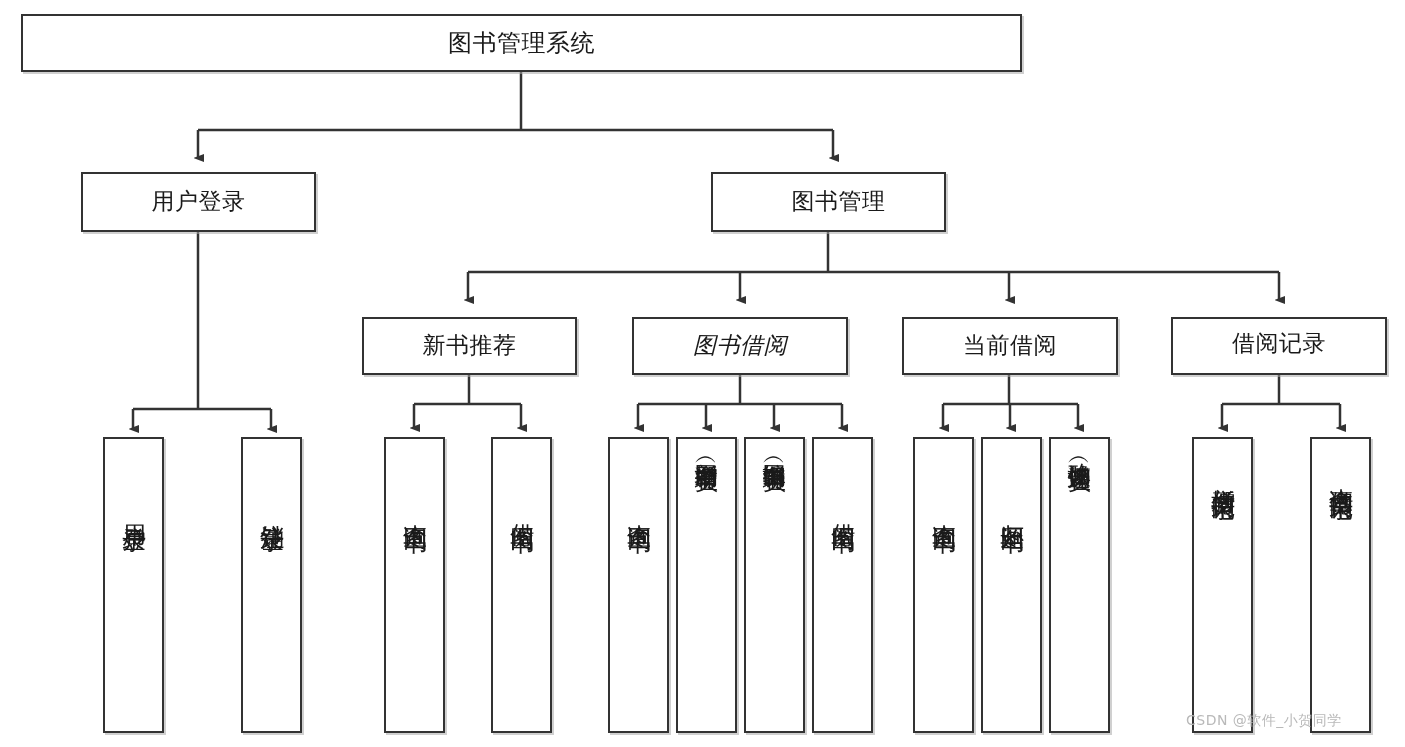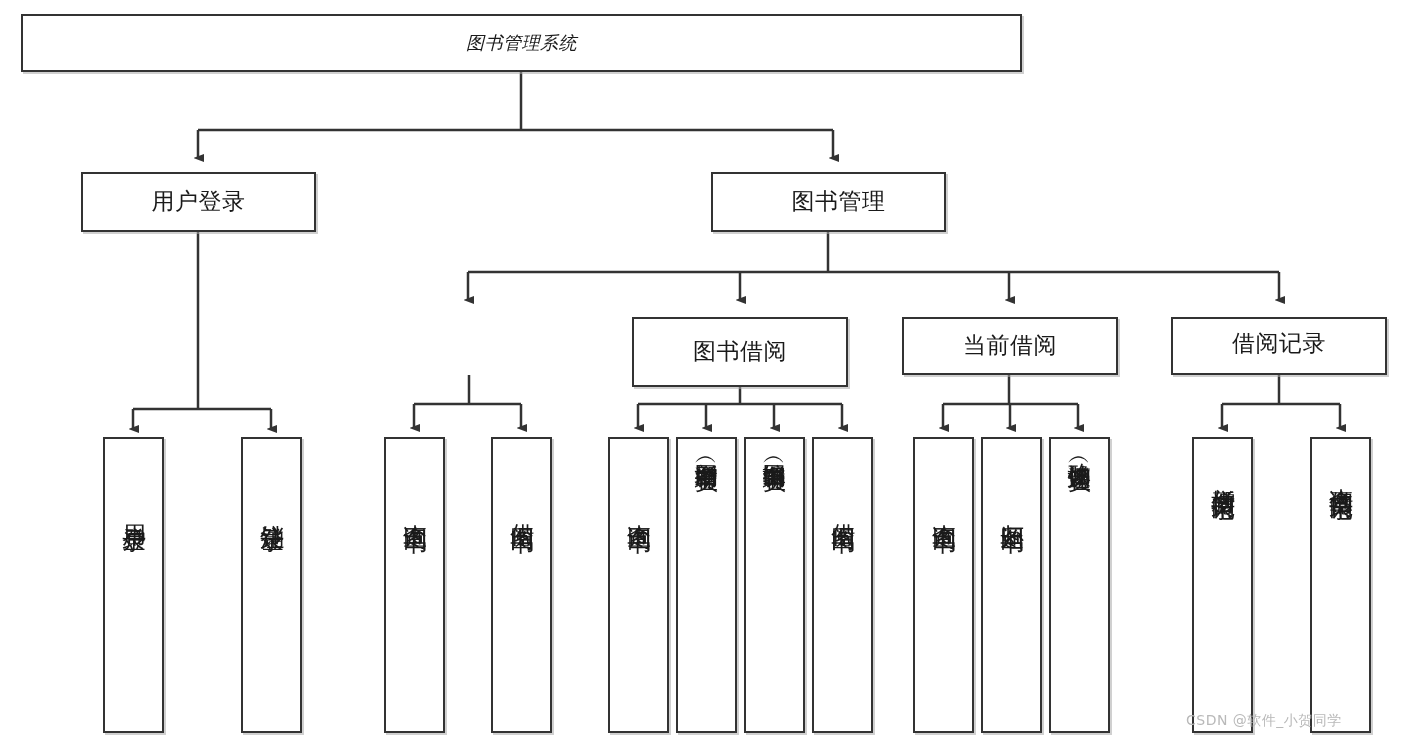--- a/index.html
+++ b/index.html
@@ -39,22 +39,21 @@
     color: #1a1a1a;
     text-align: center;
     line-height: 1.12;
     white-space: nowrap;
   }
   .node.horiz .label {
     font-size: 23px;
     letter-spacing: 0.5px;
   }
   .node.root .label {
-    font-size: 18px;
-    font-style: italic;
+    font-size: 24px;
   }
   .node.vert {
     align-items: flex-start;
     justify-content: center;
     padding-top: 8px;
   }
   .node.vert .label {
     writing-mode: vertical-rl;
     text-orientation: upright;
     font-size: 24px;
@@ -135,21 +134,24 @@
     <span class="label">图书管理系统</span>
   </div>
 
   <div class="node horiz" style="left:81px; top:172px; width:235px; height:60px;">
     <span class="label">用户登录</span>
   </div>
   <div class="node horiz" style="left:711px; top:172px; width:235px; height:60px;padding-left:20px;">
     <span class="label">图书管理</span>
   </div>
 
-  <div class="node horiz" style="left:632px; top:317px; width:216px; height:70px;">
+  <div class="node horiz" style="left:362px; top:317px; width:215px; height:58px;">
+    <span class="label">新书推荐</span>
+  </div>
+  <div class="node horiz" style="left:632px; top:317px; width:216px; height:58px;font-style:italic;">
     <span class="label">图书借阅</span>
   </div>
   <div class="node horiz" style="left:902px; top:317px; width:216px; height:58px;align-items:center;">
     <span class="label">当前借阅</span>
   </div>
   <div class="node horiz" style="left:1171px; top:317px; width:216px; height:58px;font-family:Liberation Mono, monospace;">
     <span class="label">借阅记录</span>
   </div>
 
   <div class="node vert" style="left:103px; top:437px; width:61px; height:296px; padding-top:66px;">

